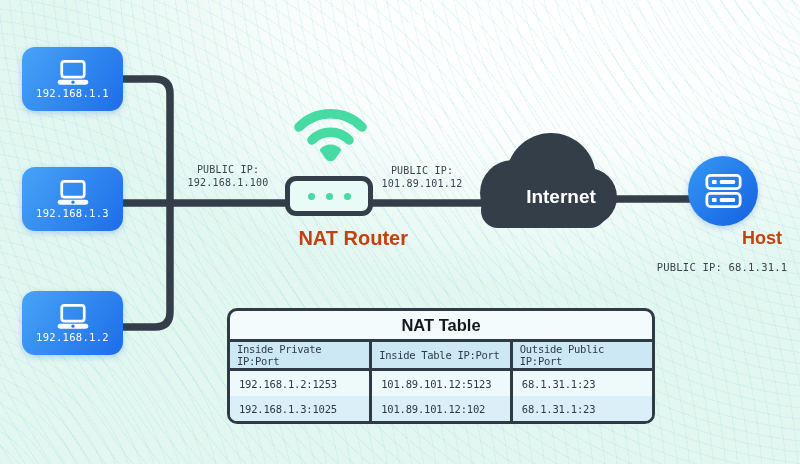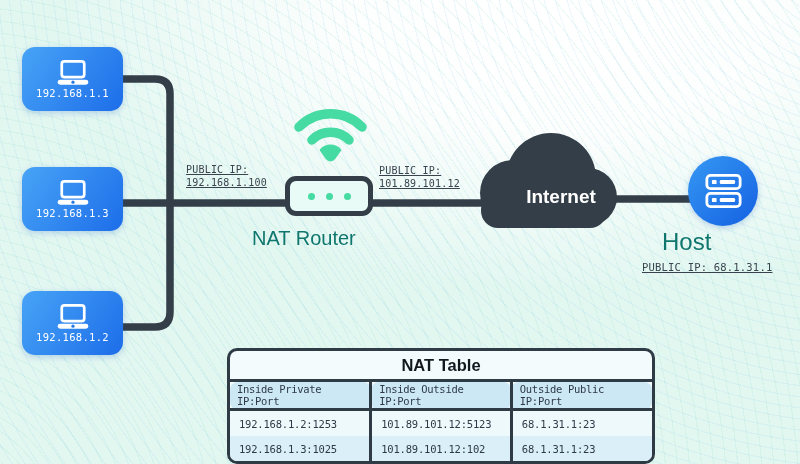--- a/index.html
+++ b/index.html
@@ -23,46 +23,46 @@
   }
   .client-ip{font:10.5px "DejaVu Sans Mono",monospace;color:#ffffff;letter-spacing:0.3px;}
   
   .router-box{
     position:absolute;left:285px;top:176px;width:88px;height:40px;box-sizing:border-box;z-index:2;
     border:5px solid #333e48;border-radius:11px;background:#e9fbf6;
     display:flex;align-items:center;justify-content:center;gap:11px;
   }
   .router-dot{width:7px;height:7px;border-radius:50%;background:#45dba2;}
   .ip-note{
-    position:absolute;z-index:2;text-align:left;
-    font:10px/12.5px "DejaVu Sans Mono",monospace;color:#39434d;letter-spacing:0.2px;text-decoration:underline;
+    position:absolute;z-index:2;text-align:center;
+    font:10px/12.5px "DejaVu Sans Mono",monospace;color:#39434d;letter-spacing:0.2px;
   }
-  .big-label{position:absolute;z-index:3;text-align:left;font-weight:400;color:#0f766e;}
+  .big-label{position:absolute;z-index:3;text-align:right;font-weight:700;color:#c2410c;}
   
   .host-circle{
     position:absolute;left:688px;top:156px;width:70px;height:70px;border-radius:50%;z-index:2;
     background:linear-gradient(135deg,#3598f3 0%,#1560e2 100%);
     display:flex;align-items:center;justify-content:center;
     box-shadow:0 2px 6px rgba(30,100,200,0.25);
   }
   
   .internet-label{position:absolute;left:515px;top:186px;width:92px;z-index:2;
     text-align:center;font-weight:700;font-size:19px;color:#ffffff;}
   
   .nat-table{
     position:absolute;left:227px;top:308px;width:428px;z-index:2;box-sizing:border-box;
-    border:3.5px solid #2e3a44;border-radius:10px;background:#f4fbfd;overflow:hidden;margin-top:40px;
+    border:3.5px solid #2e3a44;border-radius:10px;background:#f4fbfd;overflow:hidden;
   }
   .nat-title{height:28px;line-height:29px;text-align:center;font-weight:700;font-size:16.5px;
     color:#12181d;border-bottom:3.5px solid #2e3a44;}
   .nat-table table{width:100%;border-collapse:collapse;table-layout:fixed;
     font-family:"DejaVu Sans Mono",monospace;color:#2d3a46;}
   .nat-table th{
     background:#cde8f5;font-weight:normal;font-size:10.5px;letter-spacing:-0.3px;
-    height:24px;border-bottom:3.5px solid #2e3a44;text-align:left;padding-left:7px;border-radius:8px;
+    height:24px;border-bottom:3.5px solid #2e3a44;text-align:left;padding-left:7px;
   }
   .nat-table th + th, .nat-table td + td{border-left:3.5px solid #2e3a44;}
   .nat-table td{height:23px;padding-left:9px;font-size:10.5px;letter-spacing:-0.2px;}
   .nat-table tbody tr:nth-child(odd) td{background:#eef9fc;}
   .nat-table tbody tr:nth-child(even) td{background:#dbeff9;}
 </style>
 </head>
 <body>
 
 <svg id="wires" width="800" height="464" viewBox="0 0 800 464">
@@ -131,30 +131,30 @@
 <div class="host-circle">
   <svg width="37" height="36" viewBox="0 0 40 38">
     <rect x="2" y="2" width="36" height="14.5" rx="4" fill="none" stroke="#fff" stroke-width="3"></rect>
     <rect x="2" y="21.5" width="36" height="14.5" rx="4" fill="none" stroke="#fff" stroke-width="3"></rect>
     <rect x="7.5" y="7" width="5" height="4.5" rx="1" fill="#fff"></rect>
     <rect x="16" y="7" width="16.5" height="4.5" rx="1.5" fill="#fff"></rect>
     <rect x="7.5" y="26.5" width="5" height="4.5" rx="1" fill="#fff"></rect>
     <rect x="16" y="26.5" width="16.5" height="4.5" rx="1.5" fill="#fff"></rect>
   </svg>
 </div>
-<div class="big-label" style="left:662px;top:228px;width:120px;font-size:24px;">Host</div>
+<div class="big-label" style="left:662px;top:228px;width:120px;font-size:18px;">Host</div>
 <div class="ip-note" style="left:642px;top:261px;width:160px;font-size:10.5px;">PUBLIC IP: 68.1.31.1</div>
 
 <div class="nat-table">
   <div class="nat-title">NAT Table</div>
   <table>
     <thead>
       <tr>
         <th>Inside Private IP:Port</th>
-        <th>Inside Outside IP:Port</th>
+        <th>Inside Table IP:Port</th>
         <th>Outside Public IP:Port</th>
       </tr>
     </thead>
     <tbody>
       <tr>
         <td>192.168.1.2:1253</td>
         <td>101.89.101.12:5123</td>
         <td>68.1.31.1:23</td>
       </tr>
       <tr>

